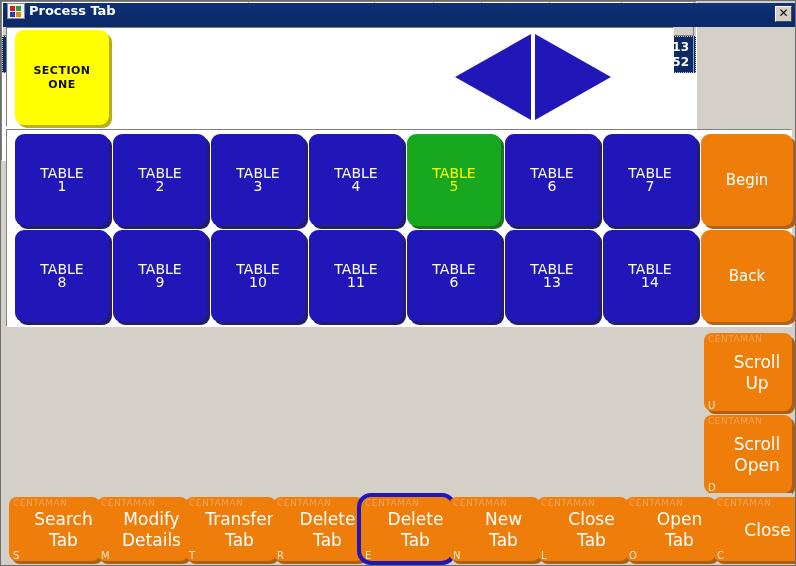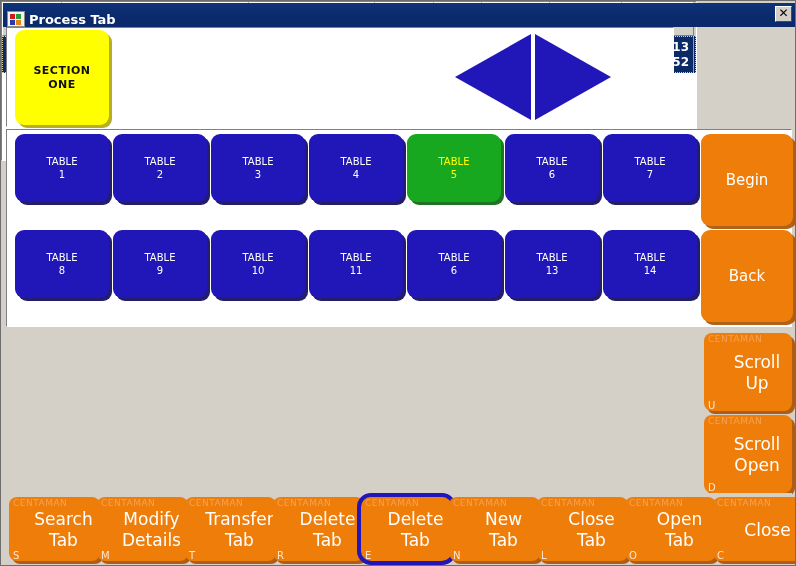--- a/index.html
+++ b/index.html
@@ -22,21 +22,21 @@
 
   
   .titlebar {
     position: absolute;
     left: 2px; top: 2px;
     width: 792px;
     height: 24px;
     background: #0a2a6b;
     background: linear-gradient(180deg, #0e3378 0%, #0a2a6b 60%, #0a2a6b 100%);
     display: flex;
-    align-items: flex-end;
+    align-items: flex-start;
     box-sizing: border-box;
   }
   .title-icon {
     width: 18px; height: 16px;
     margin-left: 4px; margin-right: 4px;
     background: #f4f3ee;
     border: 1px solid #8a8a8a;
     position: relative;
     box-sizing: border-box;
     flex: none;
@@ -139,27 +139,27 @@
   
   #tables-panel { left: 5px; top: 128px; width: 786px; height: 198px; }
 
   .tbtn {
     position: absolute;
     border-radius: 9px;
     display: flex;
     align-items: center;
     justify-content: center;
     text-align: center;
-    font-size: 10px;
+    font-size: 14px;
     line-height: 13px;
     font-family: "DejaVu Sans", sans-serif;
     cursor: pointer;
     box-sizing: border-box;
     width: 94px;
-    height: 68px;
+    height: 92px;
   }
   .tbtn.blue {
     background: #2116b8;
     color: #ffffff;
     box-shadow: 3px 3px 0 rgba(10,6,90,0.9);
   }
   .tbtn.green {
     background: #17a81f;
     color: #ffff00;
     box-shadow: 3px 3px 0 rgba(8,100,12,0.9);

